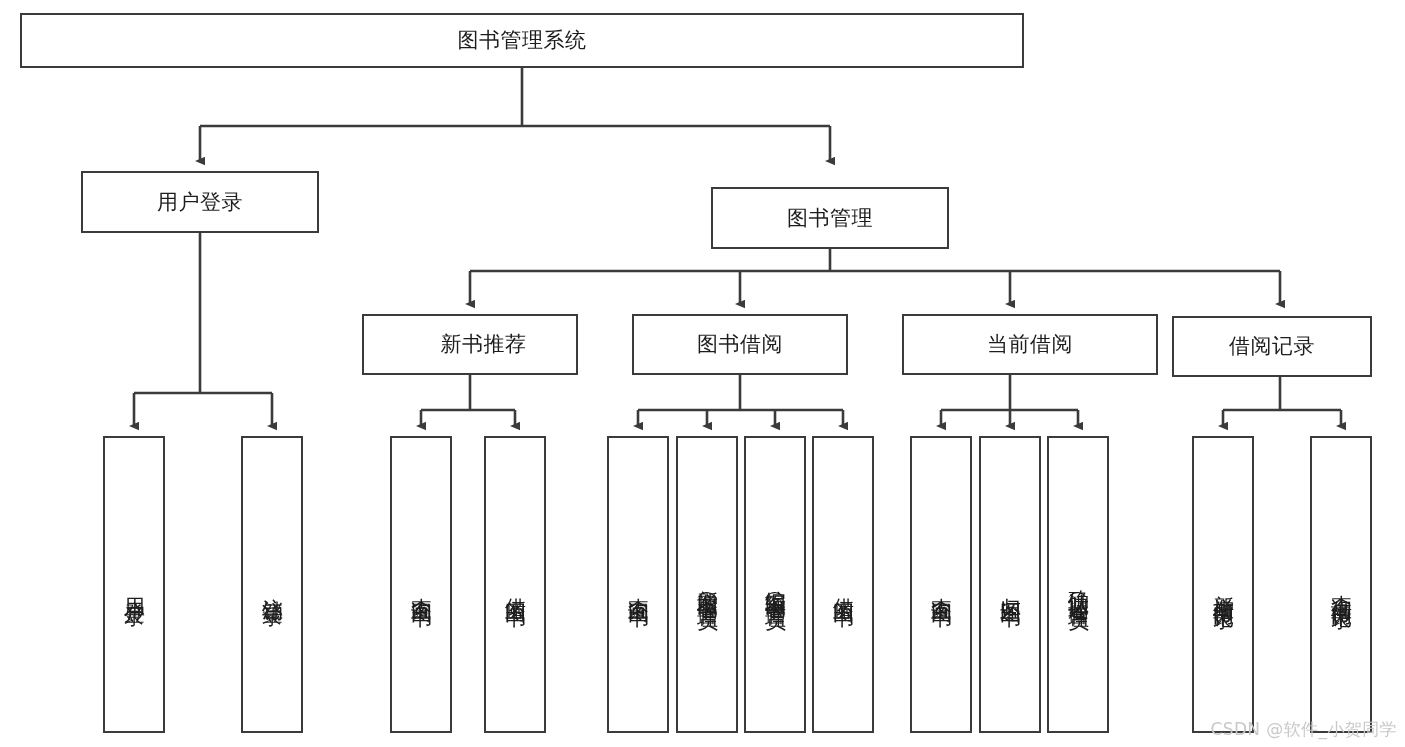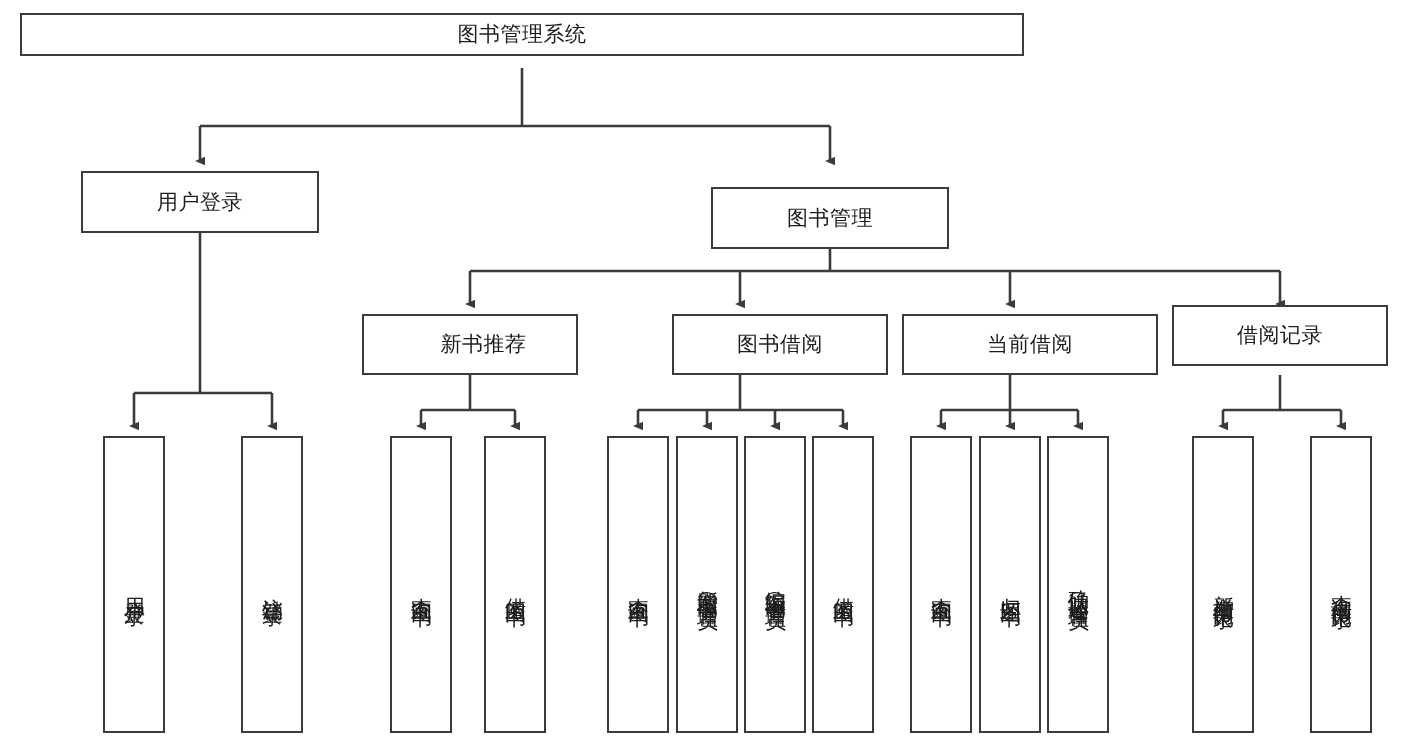--- a/index.html
+++ b/index.html
@@ -113,39 +113,39 @@
         <path d="M1010,410 L1010,426" marker-end="url(#arrow)"></path>
         <path d="M1078,410 L1078,426" marker-end="url(#arrow)"></path>
         <path d="M1280,375 L1280,410"></path>
         <path d="M1223,410 L1341,410"></path>
         <path d="M1223,410 L1223,426" marker-end="url(#arrow)"></path>
         <path d="M1341,410 L1341,426" marker-end="url(#arrow)"></path>
       </g>
   </svg>
 
   <div id="nodes">
-      <div class="node h root" style="left: 20px; top: 13px; width: 1004px; height: 43px;">
+      <div class="node h root" style="left: 20px; top: 13px; width: 1004px; height: 55px;">
         <span class="label">图书管理系统</span>
       </div>
       <div class="node h" style="left: 81px; top: 171px; width: 238px; height: 62px;">
         <span class="label">用户登录</span>
       </div>
       <div class="node h" style="left: 711px; top: 171px; width: 238px; height: 62px; margin-top: 16px;">
         <span class="label">图书管理</span>
       </div>
       <div class="node h" style="left: 362px; top: 314px; width: 216px; height: 61px; padding-left: 27px;">
         <span class="label">新书推荐</span>
       </div>
-      <div class="node h" style="left: 632px; top: 314px; width: 216px; height: 61px; margin-left: 40px;">
+      <div class="node h" style="left: 632px; top: 314px; width: 216px; height: 61px;">
         <span class="label">图书借阅</span>
       </div>
       <div class="node h" style="left: 902px; top: 314px; width: 256px; height: 61px;">
         <span class="label">当前借阅</span>
       </div>
-      <div class="node h" style="left: 1172px; top: 305px; width: 216px; height: 61px;">
+      <div class="node h" style="left: 1172px; top: 316px; width: 200px; height: 61px;">
         <span class="label">借阅记录</span>
       </div>
       <div class="node v" style="left: 103px; top: 436px; width: 62px; height: 297px;">
         <span class="label">用户登录</span>
       </div>
       <div class="node v" style="left: 241px; top: 436px; width: 62px; height: 297px;">
         <span class="label">注销登录</span>
       </div>
       <div class="node v" style="left: 390px; top: 436px; width: 62px; height: 297px;">
         <span class="label">查询图书</span>
@@ -175,13 +175,14 @@
         <span class="label">确认归还（管理员）</span>
       </div>
       <div class="node v" style="left: 1192px; top: 436px; width: 62px; height: 297px;">
         <span class="label">新增借阅记录</span>
       </div>
       <div class="node v" style="left: 1310px; top: 436px; width: 62px; height: 297px;">
         <span class="label">查询借阅记录</span>
       </div>
     </div>
 
+  <div class="watermark">CSDN @软件_小贺同学</div>
 </div>
 
 </body></html>

